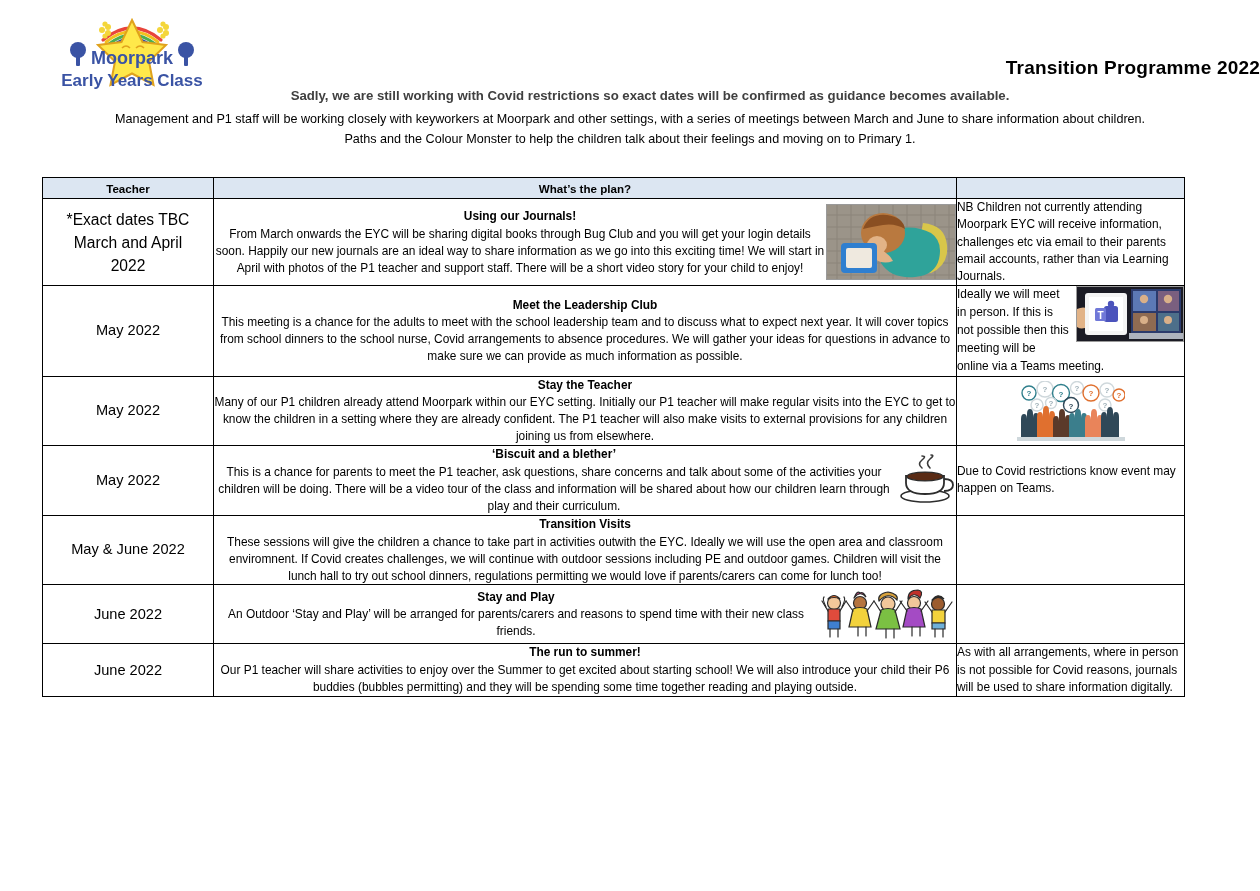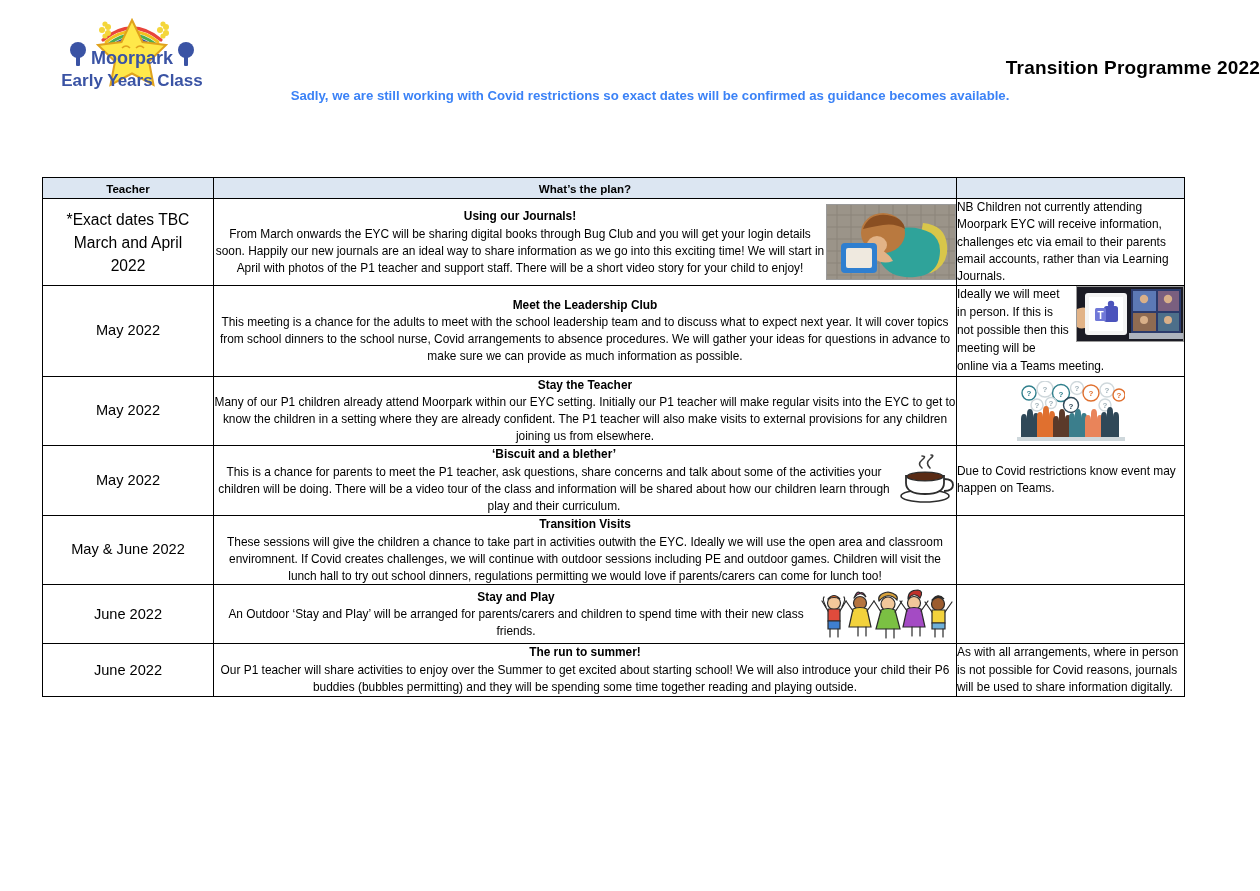--- a/index.html
+++ b/index.html
@@ -40,21 +40,21 @@
     font-size: 19px;
     font-weight: bold;
     letter-spacing: 0.2px;
     margin: 47px 0 0 0;
     padding-left: 40px;
   }
   .warning {
     text-align: center;
     font-size: 13.2px;
     font-weight: bold;
-    color: #3b82f6;
+    color: #404040;
     margin-top: 9px;
     padding-left: 40px;
   }
   .intro {
     margin: 7px auto 0 auto;
     width: 1140px;
     text-align: center;
     font-size: 12.6px;
     line-height: 1.55;
   }
@@ -199,20 +199,22 @@
 
         <text x="76" y="74" font-family="'Liberation Sans', sans-serif" font-size="17" font-weight="bold" fill="#3a53a4" text-anchor="middle">Early Years Class</text>
       </svg>
     </div>
 
     <div class="doc-title">Transition Programme 2022</div>
 
     <div class="warning">Sadly, we are still working with Covid restrictions so exact dates will be confirmed as guidance becomes available.</div>
 
     <div class="intro">
+      <span class="line">Management and P1 staff will be working closely with keyworkers at Moorpark and other settings, with a series of meetings between March and June to share information about children.</span>
+      <span class="line">Paths and the Colour Monster to help the children talk about their feelings and moving on to Primary 1.</span>
     </div>
   </div>
 
   <div class="table-wrap">
     <table class="prog">
       <colgroup>
           <col class="c1">
           <col class="c2">
           <col class="c3">
         </colgroup>
@@ -397,21 +399,21 @@
           </td>
           <td class="note"></td>
         </tr>
 
         <tr>
           <td class="timeline">June 2022</td>
           <td class="plan">
             <div class="with-media">
               <div class="txt">
                 <span class="plan-title">Stay and Play</span>
-                <span class="plan-body">An Outdoor ‘Stay and Play’ will be arranged for parents/carers and children to spend time with their new class friends.</span>
+                <span class="plan-body">An Outdoor ‘Stay and Play’ will be arranged for parents/carers and reasons to spend time with their new class friends.</span>
               </div>
               <div class="media">
                 <svg class="art" width="138" height="58" viewBox="0 0 138 58" xmlns="http://www.w3.org/2000/svg">
                   <g stroke="#2a2a2a" stroke-width="1.2" stroke-linecap="round">
 
                     <g>
                       <path d="M8 22 q-4 -8 -2 -10" fill="none"></path>
                         <path d="M24 22 q4 -8 2 -10" fill="none"></path>
                       <circle cx="16" cy="18" r="6.5" fill="#f2c79a"></circle>
                       <path d="M10 14 q6 -7 12 0 q-6 -3 -12 0" fill="#e06a2a"></path>

